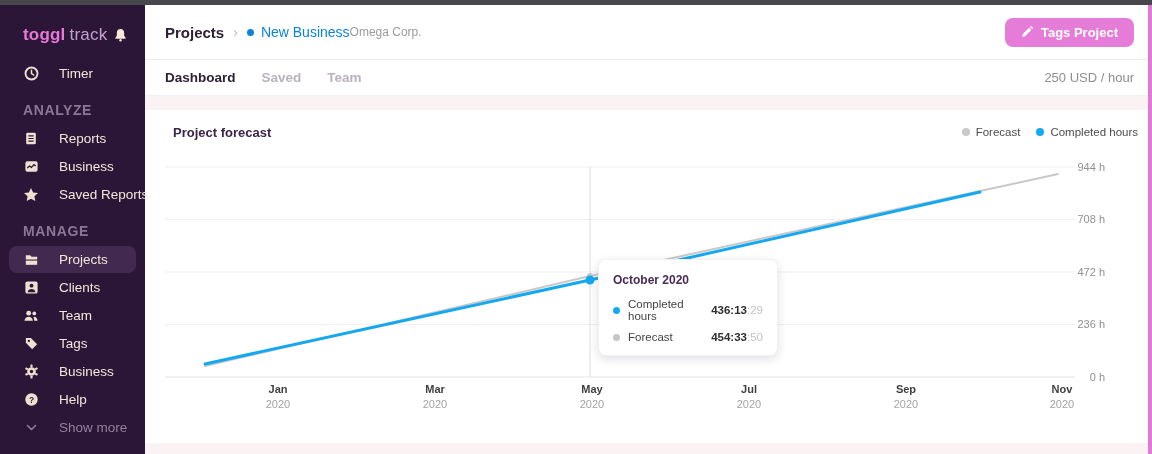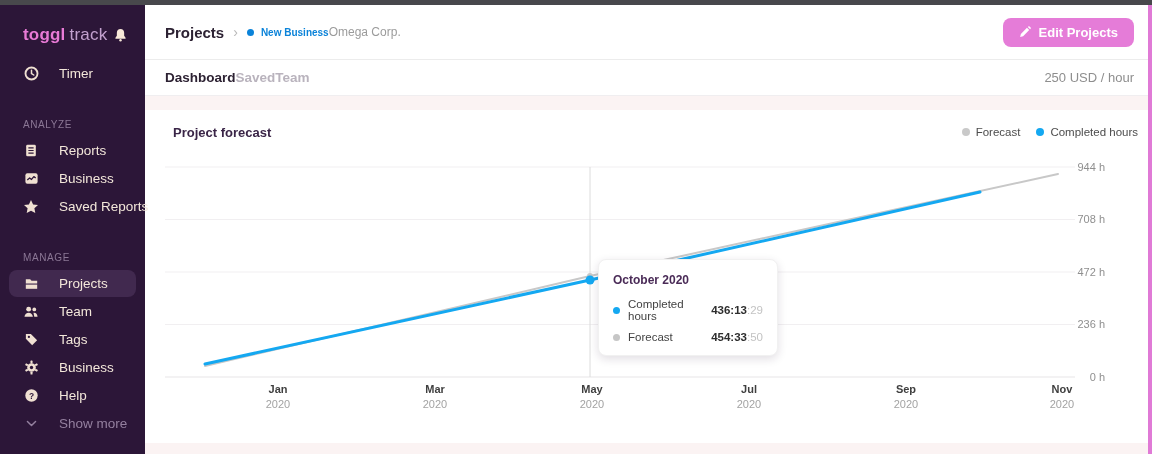--- a/index.html
+++ b/index.html
@@ -12,35 +12,35 @@
 
   
   .sidebar { position:absolute; top:0; left:0; width:145px; height:454px; background:#2c1638; color:#f5e9dd; z-index:10; }
   .logo-row { height:50px; margin-top:10px; display:flex; align-items:center; justify-content:space-between; padding:0 17px 0 23px; }
   .logo { font-size:17px; letter-spacing:.2px; white-space:nowrap; }
   .logo .logo-bold { color:#e87ad6; font-weight:bold; }
   .logo .logo-light { color:#c2a0ce; font-weight:normal; margin-left:4px; }
   .nav-item { display:flex; align-items:center; gap:20px; height:27px; margin:0 9px 1px 9px; padding:0 14px; border-radius:8px; font-size:13.5px; font-weight:500; color:#f3e7da; cursor:pointer; white-space:nowrap; }
   .nav-item.active { background:#41294f; }
   .nav-item.dim { color:#94809f; }
-  .nav-section { margin:32px 0 7px 23px; font-size:10px; letter-spacing:.6px; color:#8b7795; font-weight:normal; }
+  .nav-section { margin:15px 0 7px 23px; font-size:14px; letter-spacing:.6px; color:#8b7795; font-weight:bold; }
   .icon { width:16px; height:16px; display:inline-flex; align-items:center; justify-content:center; flex:0 0 16px; }
   .icon svg { display:block; }
 
   
   .main { position:absolute; top:5px; left:145px; width:1007px; height:449px; background:#fff; }
   .header { height:55px; display:flex; align-items:center; padding:0 18px 0 20px; border-bottom:1px solid #ececec; background:#fff; }
   .crumb-root { font-size:15px; font-weight:bold; color:#2d2233; }
   .crumb-sep { color:#b9b9b9; font-size:14px; margin:0 9px; }
   .proj-dot { width:7px; height:7px; border-radius:50%; background:#0b83d9; display:inline-block; margin-right:7px; }
-  .crumb-project { font-size:10px; font-weight:bold; color:#0b83d9; }
+  .crumb-project { font-size:14px; font-weight:normal; color:#0b83d9; }
   .crumb-client { font-size:12px; color:#9b9b9b; }
   .edit-btn { margin-left:auto; display:flex; align-items:center; gap:8px; background:#e57cd8; color:#fff; font-size:13px; font-weight:bold; border:none; border-radius:8px; padding:0 16px; height:29px; cursor:pointer; }
 
-  .tabsrow { height:36px; display:flex; align-items:center; padding:0 18px 0 20px; border-bottom:1px solid #f0eef0; background:#fff; }
+  .tabsrow { height:36px; display:flex; align-items:center; gap:26px; padding:0 18px 0 20px; border-bottom:1px solid #f0eef0; background:#fff; }
   .tab { font-size:13.5px; font-weight:600; color:#b9b3bd; cursor:pointer; }
   .tab.active { color:#2d2233; }
   .rate { margin-left:auto; font-size:13px; color:#8e8e8e; }
 
   .pinkband { height:14px; background:#fbf3f3; }
   .pinkband-bottom { height:11px; background:#fbf3f3; }
 
   .card { position:relative; height:333px; background:#fff; }
   .card-title { position:absolute; left:20px; top:15px; font-size:13px; font-weight:bold; color:#3a2547;margin-left:8px; }
   .legend { position:absolute; right:14px; top:16px; display:flex; align-items:center; gap:16px; font-size:11.5px; color:#4c4c4c; }
@@ -126,20 +126,30 @@
       <span class="icon">
         <svg width="15" height="14" viewBox="0 0 16 16">
             <path d="M1.5 2.5h5l1.5 1.8h6.5v3H1.5z" fill="#f0e0d2"></path>
             <path d="M1.5 8.7h13v4.8h-13z" fill="#f0e0d2"></path>
           </svg>
       </span>
       <span>Projects</span>
     </div>
     <div class="nav-item">
       <span class="icon">
+        <svg width="15" height="15" viewBox="0 0 16 16">
+            <rect x="1.5" y="1.5" width="13" height="13" rx="2" fill="#f0e0d2"></rect>
+            <circle cx="8" cy="6" r="2.1" fill="#2c1638"></circle>
+            <path d="M3.8 13c.5-2.3 2.2-3.4 4.2-3.4s3.7 1.1 4.2 3.4z" fill="#2c1638"></path>
+          </svg>
+      </span>
+      <span>Clients</span>
+    </div>
+    <div class="nav-item">
+      <span class="icon">
         <svg width="16" height="15" viewBox="0 0 16 16">
             <circle cx="5.5" cy="5.5" r="2.6" fill="#f0e0d2"></circle>
             <path d="M1 13.5c.4-2.8 2.3-4.2 4.5-4.2s4.1 1.4 4.5 4.2z" fill="#f0e0d2"></path>
             <circle cx="11.5" cy="5.8" r="2" fill="#f0e0d2"></circle>
             <path d="M10.7 9.3c2.4-.3 4 1.3 4.3 4.2h-3.5c-.2-1.8-.8-3.2-.8-4.2z" fill="#f0e0d2"></path>
           </svg>
       </span>
       <span>Team</span>
     </div>
     <div class="nav-item">
@@ -194,21 +204,21 @@
       <span class="crumb-sep">›</span>
       <span class="proj-dot"></span>
       <span class="crumb-project">New Business</span>
       <span class="crumb-client">Omega Corp.</span>
       <button class="edit-btn">
         <span class="icon" style="width:12px;height:12px;flex:0 0 12px;">
           <svg width="12" height="12" viewBox="0 0 16 16">
               <path d="M1.5 14.5l1-4L10.6 2.4l3 3L5.5 13.5zM11.8 1.2l3 3 .7-.7c.4-.4.4-1 0-1.4L13.9.5c-.4-.4-1-.4-1.4 0z" fill="#ffffff"></path>
             </svg>
         </span>
-        <span>Edit Projects</span>
+        <span>Tags Project</span>
       </button>
     </div>
 
     <div class="tabsrow">
       <span class="tab active">Dashboard</span>
       <span class="tab">Saved</span>
       <span class="tab">Team</span>
       <span class="rate">250 USD / hour</span>
     </div>
 

